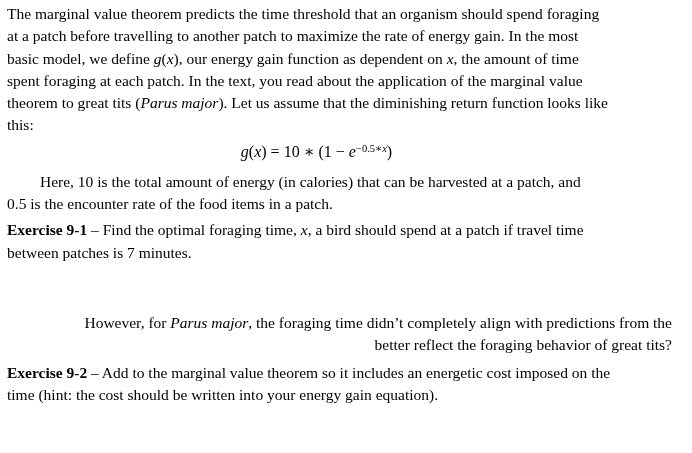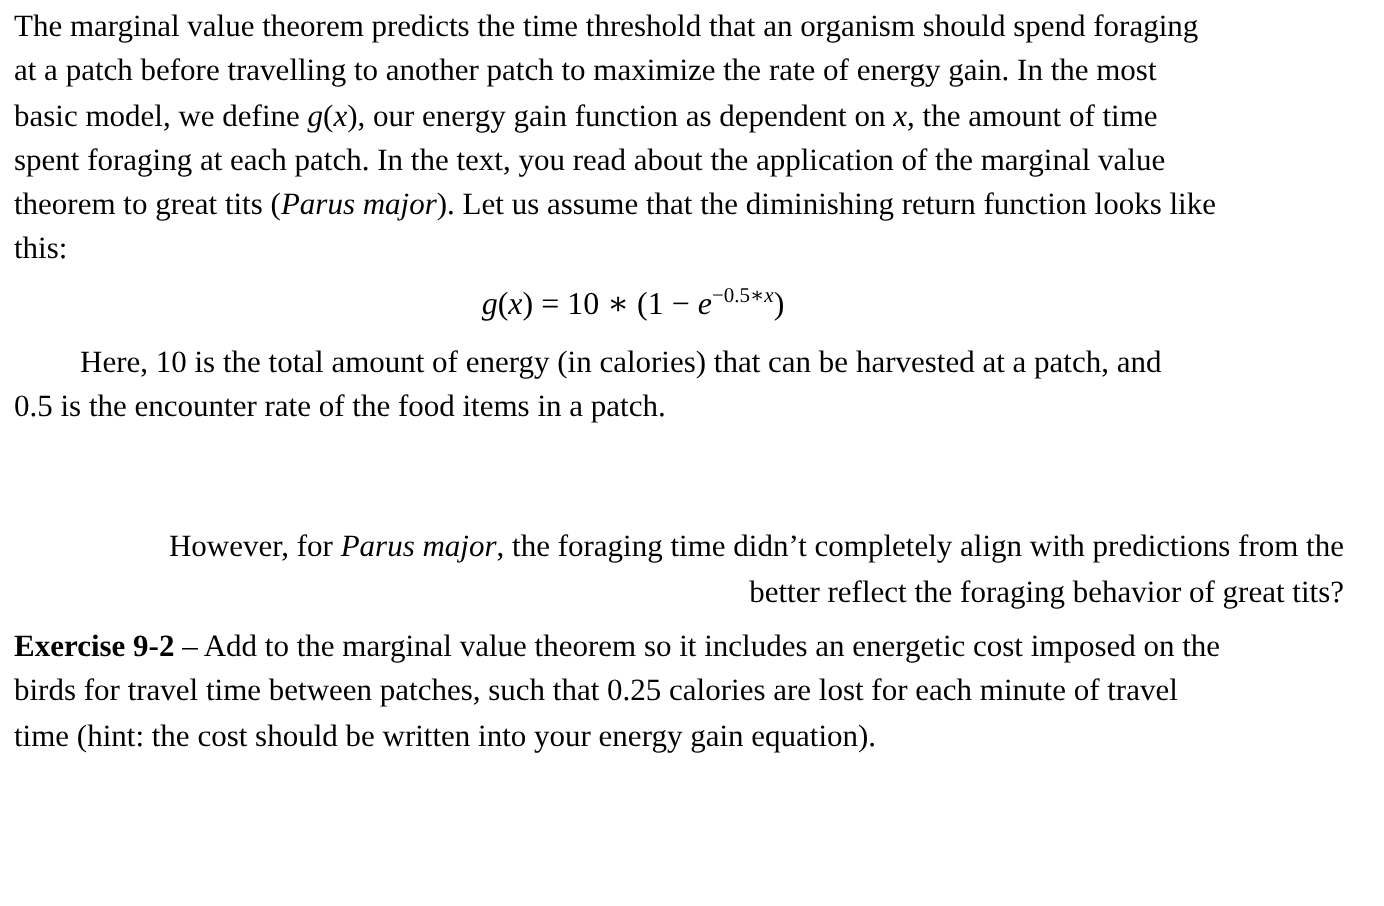--- a/index.html
+++ b/index.html
@@ -62,22 +62,25 @@
       <div class="line"><span>theorem to great tits (</span><span class="it">Parus major</span><span>). Let us assume that the diminishing return function looks like</span></div>
       <div class="line"><span>this:</span></div>
     </div>
   <div class="para equation">
       <div class="line"><span class="it">g</span><span>(</span><span class="it">x</span><span>) = 10 ∗ (1 − </span><span class="it">e</span><span class="sup">−0.5∗</span><span class="sup it">x</span><span>)</span></div>
     </div>
   <div class="para">
       <div class="line ind"><span>Here, 10 is the total amount of energy (in calories) that can be harvested at a patch, and</span></div>
       <div class="line"><span>0.5 is the encounter rate of the food items in a patch.</span></div>
     </div>
+  <div class="para exercise">
+      <div class="line"><span class="bd">Exercise 9-1</span><span> – Find the optimal foraging time, </span><span class="it">x</span><span>, a bird should spend at a patch if travel time</span></div>
+      <div class="line"><span>between patches is 7 minutes.</span></div>
+    </div>
   <div class="para discussion">
       <div class="line"><span>However, for </span><span class="it">Parus major</span><span>, the foraging time didn’t completely align with predictions from the</span></div>
       <div class="line"><span>better reflect the foraging behavior of great tits?</span></div>
     </div>
   <div class="para exercise2">
       <div class="line"><span class="bd">Exercise 9-2</span><span> – Add to the marginal value theorem so it includes an energetic cost imposed on the</span></div>
-      <div class="line"><span>birds for travel time between patches, such that 0.25 calories are lost for each minute of travel</span></div>
       <div class="line"><span>time (hint: the cost should be written into your energy gain equation).</span></div>
     </div>
 </div>
 
 </body></html>

